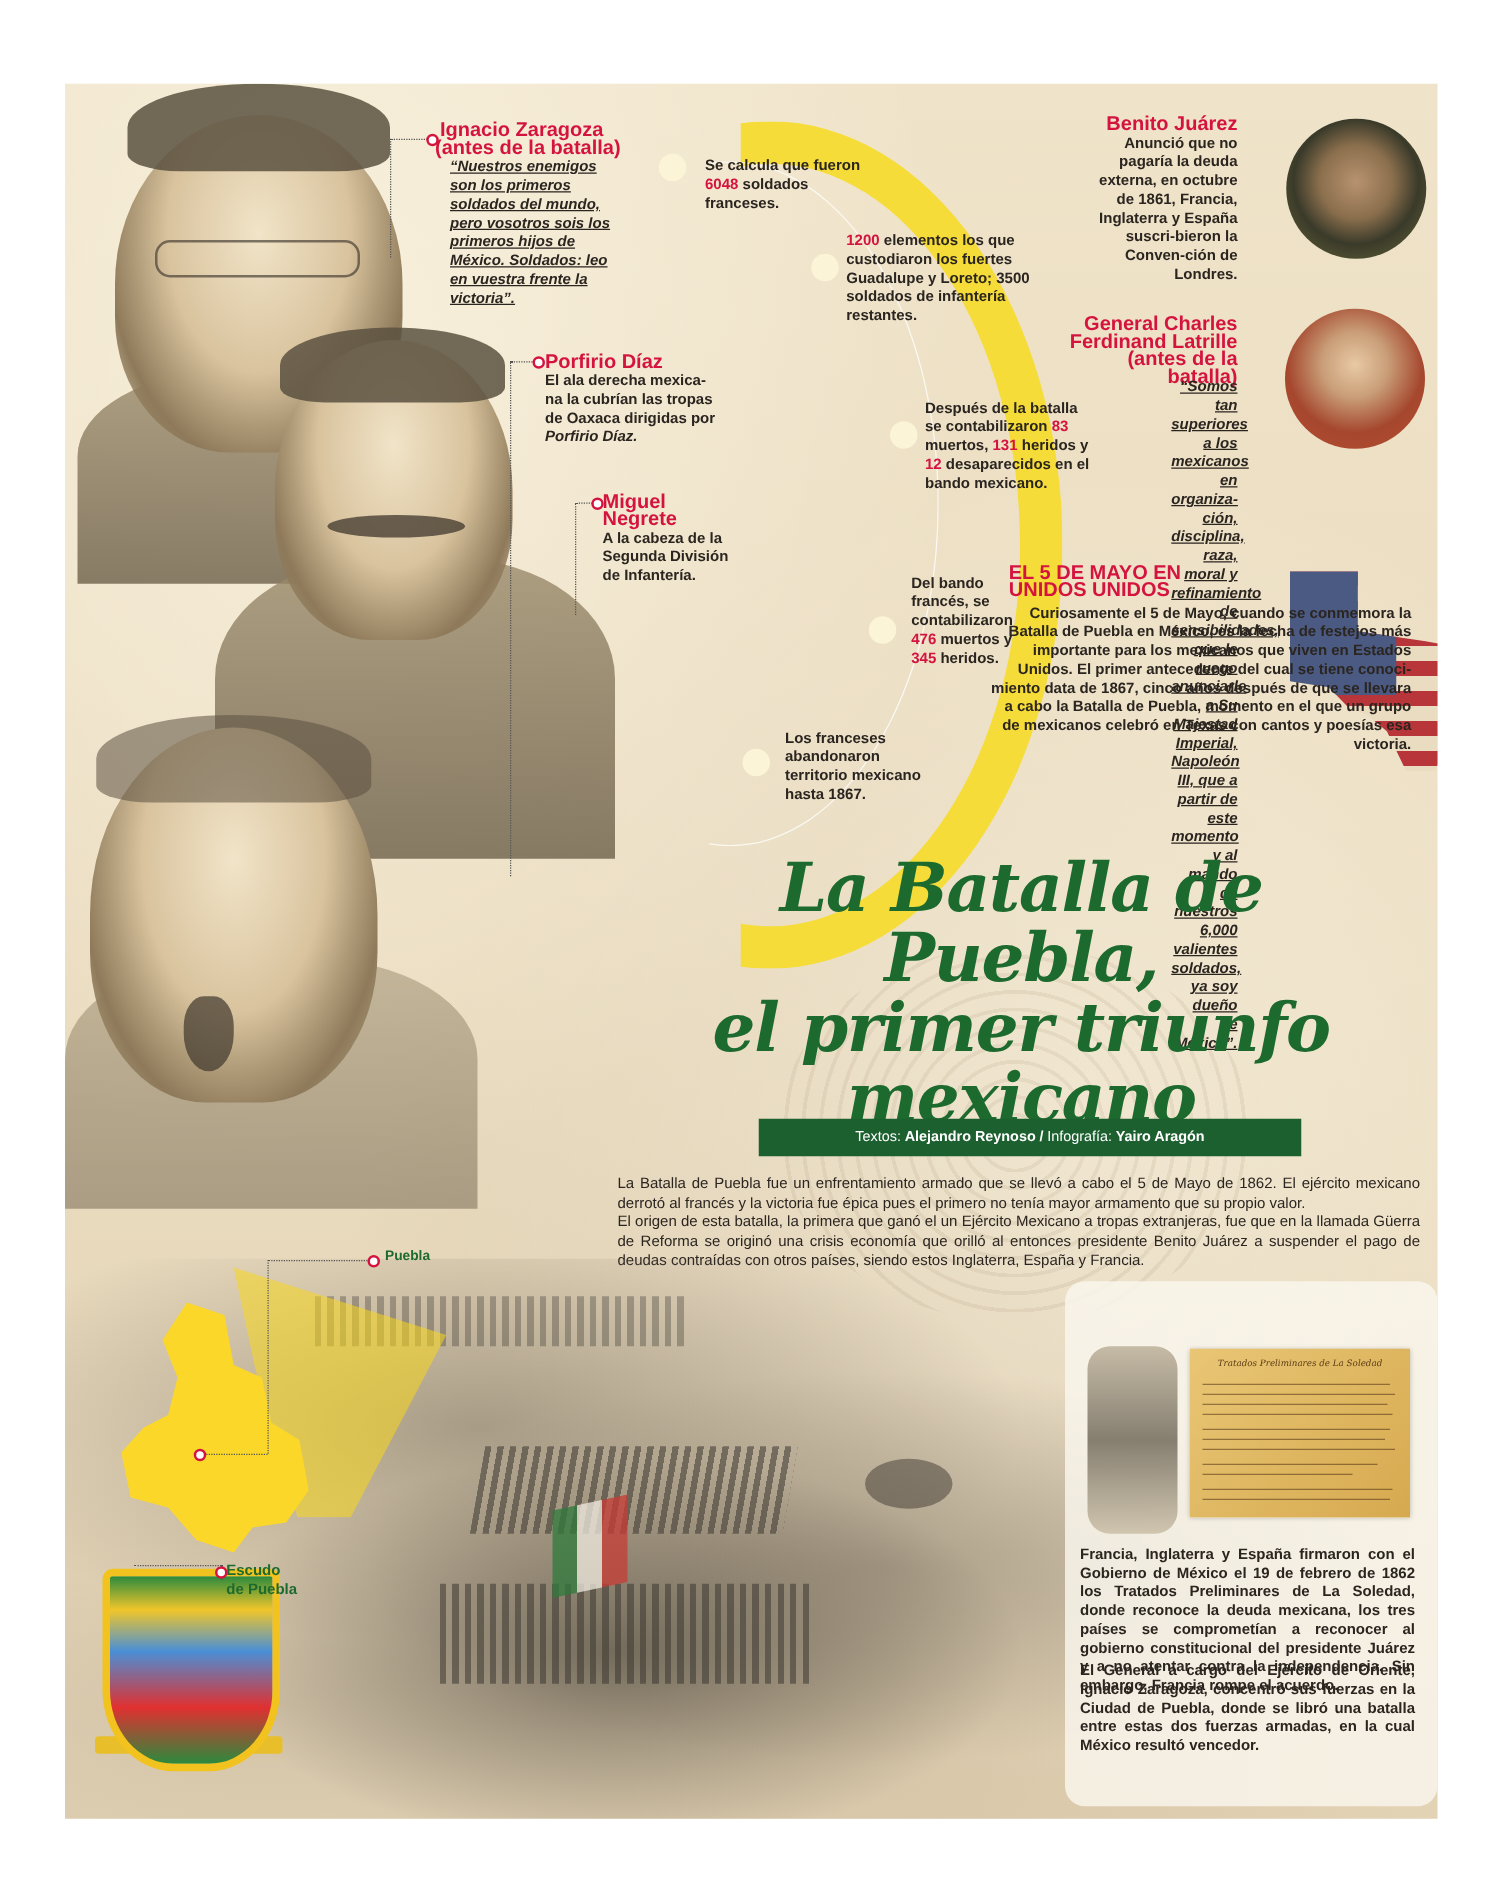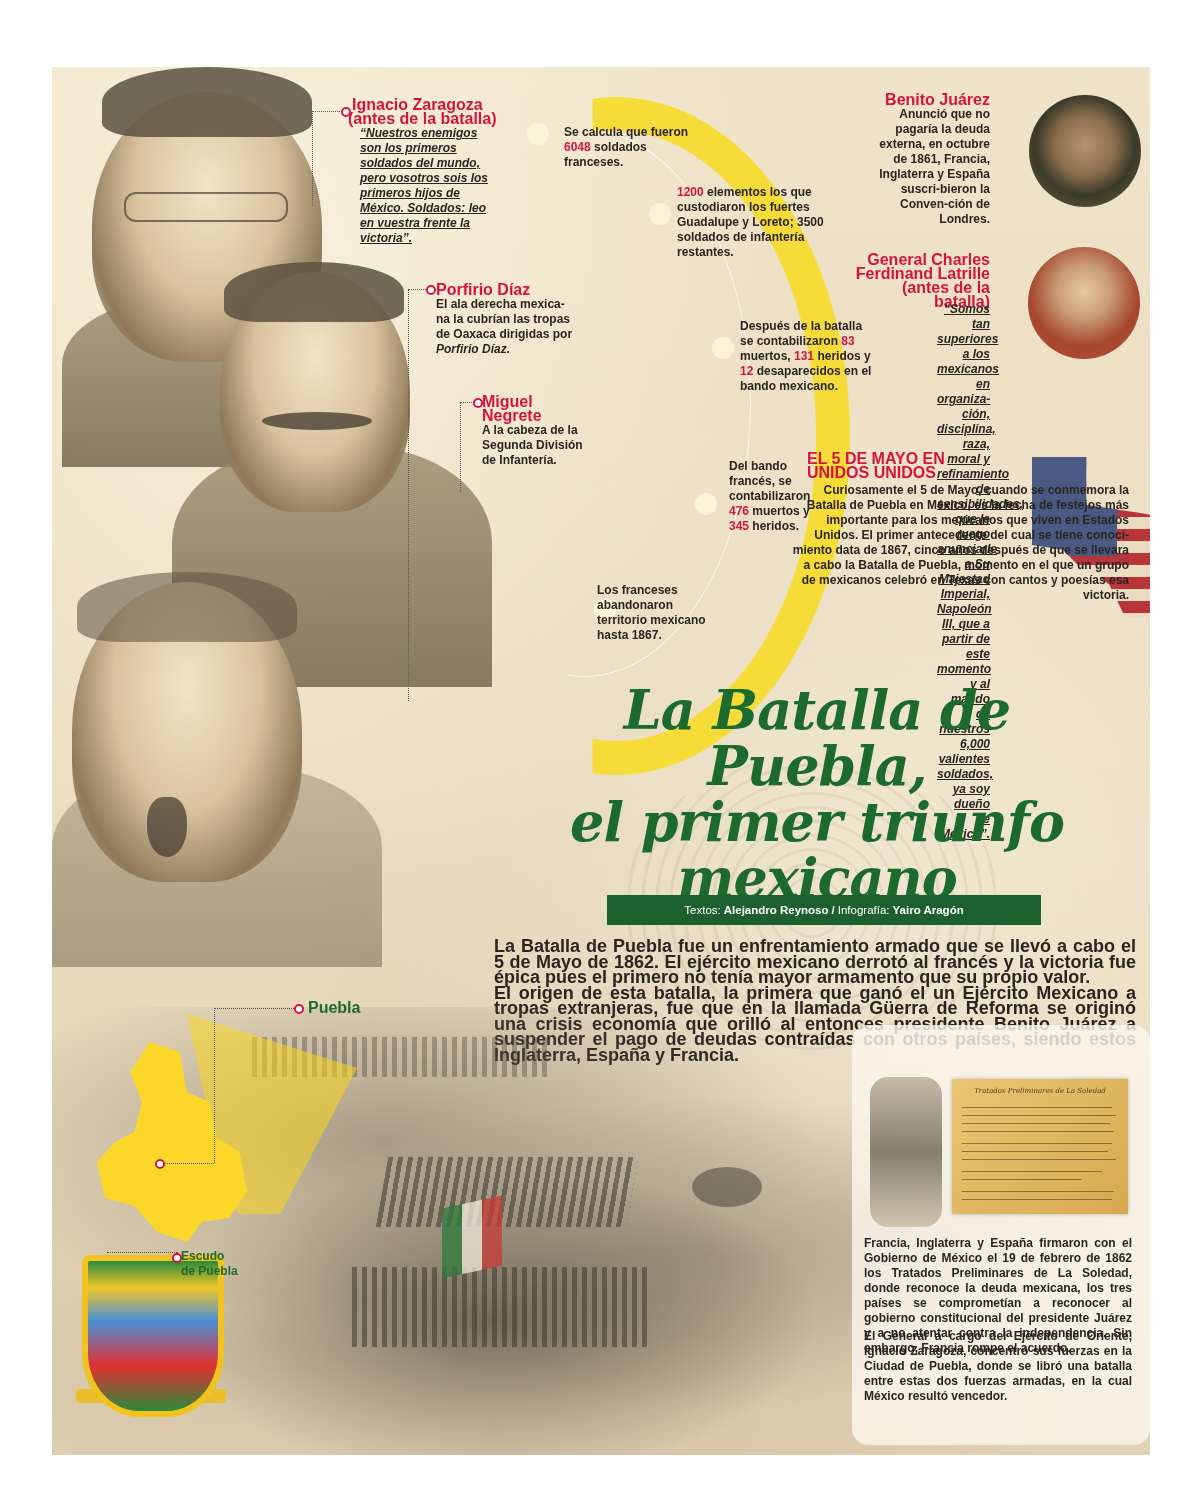--- a/index.html
+++ b/index.html
@@ -24,21 +24,21 @@
   .arc{position:absolute;left:330px;top:30px;width:400px;height:610px;border-radius:50%;
        border:34px solid #f7dc2c;border-left-color:transparent;border-bottom-color:#f7dc2c;clip-path:inset(0 0 0 45%);opacity:.92;}
   .arcline{position:absolute;left:365px;top:62px;width:332px;height:546px;border-radius:50%;
        border:1.5px solid rgba(255,255,255,.8);clip-path:inset(0 0 0 45%);}
   .node{position:absolute;width:22px;height:22px;border-radius:50%;background:#fbf4d6;}
   .title{position:absolute;left:470px;top:615px;width:590px;text-align:center;font-family:"DejaVu Serif","Liberation Serif",serif;
          font-style:italic;font-weight:bold;color:#1d6a2f;font-size:54px;line-height:56px;letter-spacing:-1px;}
   .credit{position:absolute;left:555px;top:828px;width:434px;height:30px;background:#1d6030;color:#fff;font-size:11.5px;
           display:flex;align-items:center;justify-content:center;gap:3px;}
   .credit b{font-weight:bold;}
-  .intro{position:absolute;left:442px;top:872px;width:642px;font-size:18px;line-height:15.5px;color:#2b2520;font-weight:bold;text-align:justify;}
+  .intro{position:absolute;left:442px;top:872px;width:642px;font-size:12px;line-height:15.5px;color:#2b2520;font-weight:normal;text-align:justify;}
   .battle{position:absolute;left:0;top:940px;width:1098px;height:448px;
      background:
        radial-gradient(ellipse at 30% 30%, rgba(120,110,95,.55), rgba(0,0,0,0) 40%),
        radial-gradient(ellipse at 40% 70%, rgba(70,65,55,.65), rgba(0,0,0,0) 35%),
        radial-gradient(ellipse at 60% 55%, rgba(110,100,85,.45), rgba(0,0,0,0) 45%),
        radial-gradient(ellipse at 15% 80%, rgba(200,185,160,.6), rgba(0,0,0,0) 40%);}
   .soldiers{position:absolute;background:repeating-linear-gradient(90deg,#3b3730 0 5px, rgba(0,0,0,0) 5px 10px);opacity:.55;}
   .mapband{position:absolute;left:135px;top:947px;width:170px;height:200px;background:rgba(247,215,30,.55);
            clip-path:polygon(0 0,100% 27%,55% 100%,30% 100%,10% 40%);}
   .mapstate{position:absolute;left:45px;top:975px;width:150px;height:200px;background:#fbd72a;
@@ -102,21 +102,21 @@
   </div>
   <div class="abs txt" style="left:625px;top:118px;width:150px;">
     <span class="red">1200</span><span> elementos los que custodiaron los fuertes Guadalupe y Loreto; 3500 soldados de infantería restantes.</span>
   </div>
   <div class="abs txt" style="left:688px;top:252px;width:135px;">
     <span>Después de la batalla se contabilizaron </span><span class="red">83</span><span> muertos, </span><span class="red">131</span><span> heridos y </span><span class="red">12</span><span> desaparecidos en el bando mexicano.</span>
   </div>
   <div class="abs txt" style="left:677px;top:392px;width:95px;">
     <span>Del bando francés, se contabilizaron </span><span class="red">476</span><span> muertos y </span><span class="red">345</span><span> heridos.</span>
   </div>
-  <div class="abs txt" style="left:545px;top:516px;width:115px;">
+  <div class="abs txt" style="left:576px;top:516px;width:115px;">
     <span>Los franceses abandonaron territorio mexicano hasta 1867.</span>
   </div>
 
   <div class="dash" style="left:260px;top:44px;width:30px;border-top-width:1px;"></div>
   <div class="dash" style="left:260px;top:44px;height:95px;border-left-width:1px;"></div>
   <div class="dot" style="left:289px;top:40px;"></div>
   <div class="abs" style="left:296px;top:31px;width:160px;">
     <div class="lbl" style="padding-left:4px">Ignacio Zaragoza</div>
     <div class="lbl">(antes de la batalla)</div>
     <div class="txt ital" style="padding-left:12px;width:130px;text-decoration:underline;">“Nuestros enemigos son los primeros soldados del mundo, pero vosotros sois los primeros hijos de México. Soldados: leo en vuestra frente la victoria”.</div>
@@ -193,21 +193,21 @@
   </div>
   <div class="mxflag"></div>
 
   <div class="mapband"></div>
   <div class="mapstate"></div>
   <div class="dash" style="left:162px;top:941px;width:80px;border-top-width:1px;"></div>
   <div class="dash" style="left:162px;top:941px;height:155px;border-left-width:1px;"></div>
   <div class="dash" style="left:108px;top:1096px;width:54px;border-top-width:1px;"></div>
   <div class="dot" style="left:103px;top:1092px;"></div>
   <div class="dot" style="left:242px;top:937px;"></div>
-  <div class="abs" style="left:256px;top:932px;font-weight:bold;color:#1d6a2f;font-size:16px;">Puebla</div>
+  <div class="abs" style="left:256px;top:932px;font-weight:bold;color:#1d6a2f;font-size:11px;">Puebla</div>
 
   <div class="shieldband"></div>
   <div class="shield"></div>
   <div class="dash" style="left:55px;top:1185px;width:70px;border-top-width:1px;"></div>
   <div class="dash" style="left:125px;top:1185px;height:12px;border-left-width:1px;"></div>
   <div class="dot" style="left:120px;top:1186px;"></div>
   <div class="abs" style="left:129px;top:1182px;font-weight:bold;color:#1d6a2f;font-size:12px;line-height:15px;">
     <div>Escudo</div>
     <div>de Puebla</div>
   </div>

